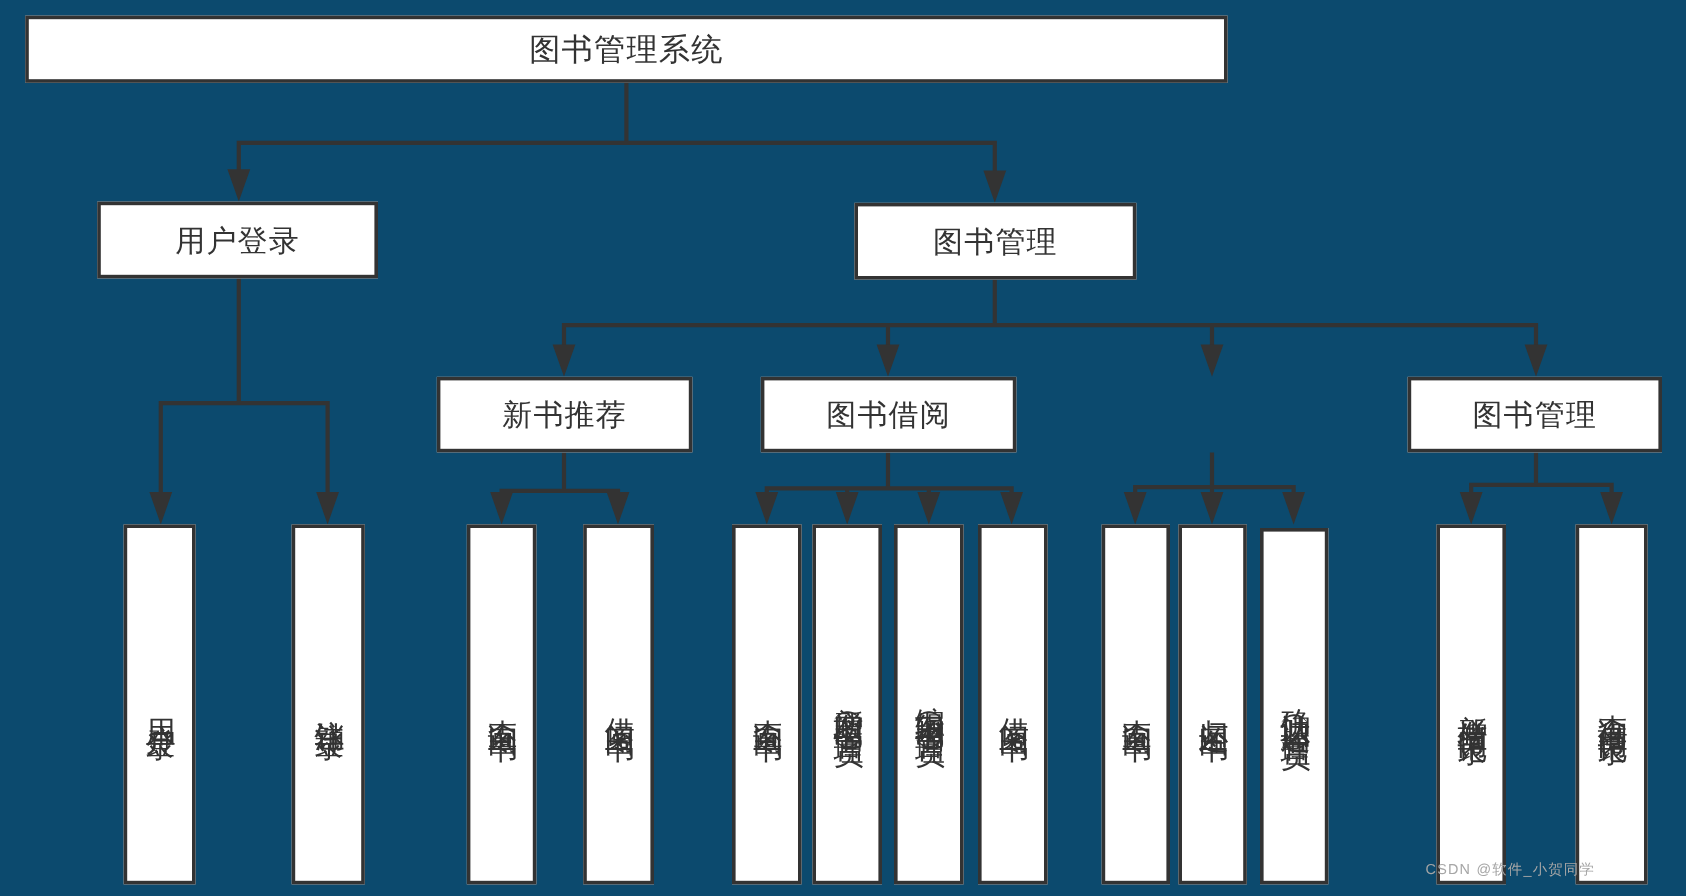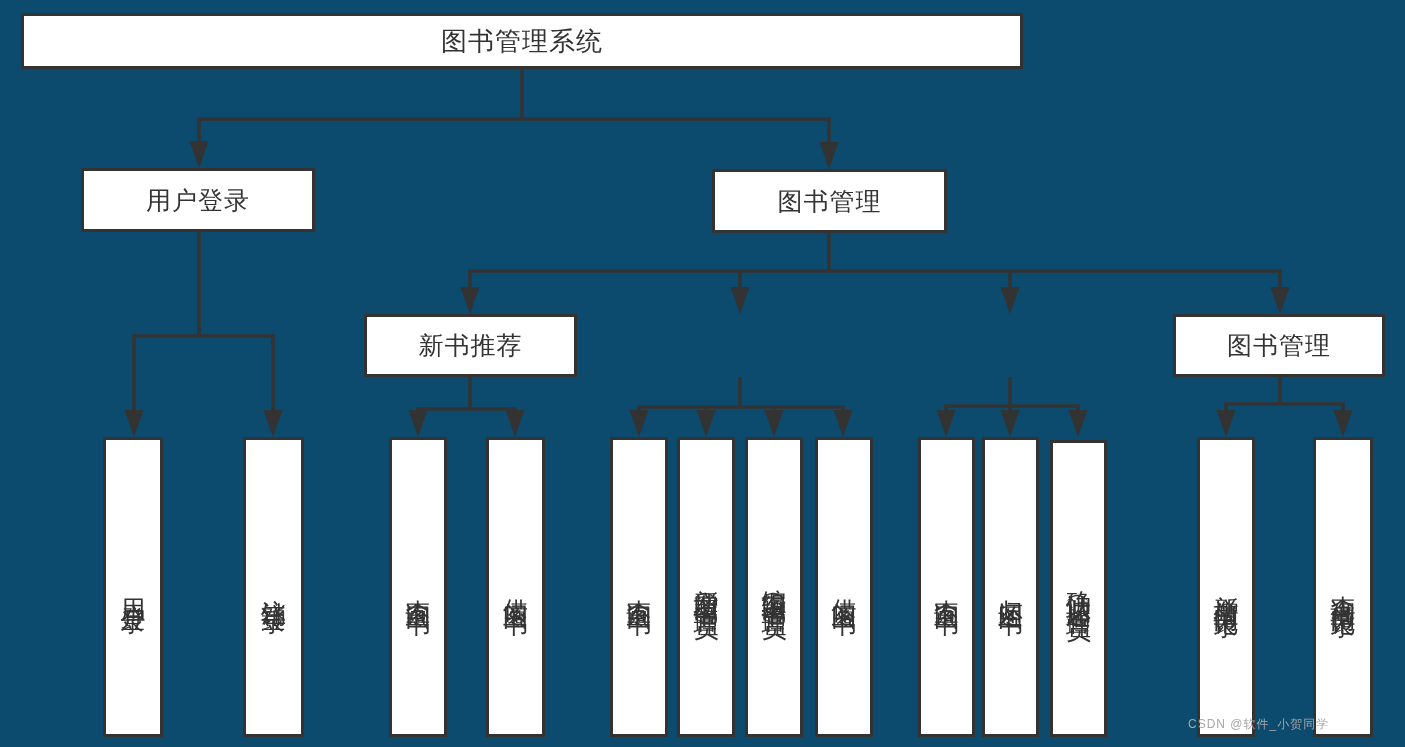--- a/index.html
+++ b/index.html
@@ -107,20 +107,21 @@
              M1216.5 410 L1235.5 410 L1226 437 Z
              M1333.5 410 L1352.5 410 L1343 437 Z"></path>
   </svg>
 
   <div class="node branch root-node" style="left:21px; top:13px; width:1002px; height:56px;">图书管理系统</div>
 
   <div class="node branch" style="left:81px; top:168px; width:234px; height:64px;">用户登录</div>
   <div class="node branch" style="left:712px; top:169px; width:235px; height:64px;">图书管理</div>
 
   <div class="node branch" style="left:364px; top:314px; width:213px; height:63px;">新书推荐</div>
+  <div class="node branch" style="left:634px; top:314px; width:213px; height:63px;">图书借阅</div>
   <div class="node branch" style="left:1173px; top:314px; width:212px; height:63px;">图书管理</div>
 
   <div class="node leaf" style="left:103px; top:437px; width:60px; height:300px;">用户登录</div>
   <div class="node leaf" style="left:243px; top:437px; width:61px; height:300px;">注销登录</div>
 
   <div class="node leaf" style="left:389px; top:437px; width:58px; height:300px;">查询图书</div>
   <div class="node leaf" style="left:486px; top:437px; width:59px; height:300px;">借阅图书</div>
 
   <div class="node leaf" style="left:610px; top:437px; width:58px; height:300px;">查询图书</div>
   <div class="node leaf" style="left:677px; top:437px; width:58px; height:300px;">新增图书（管理员）</div>

